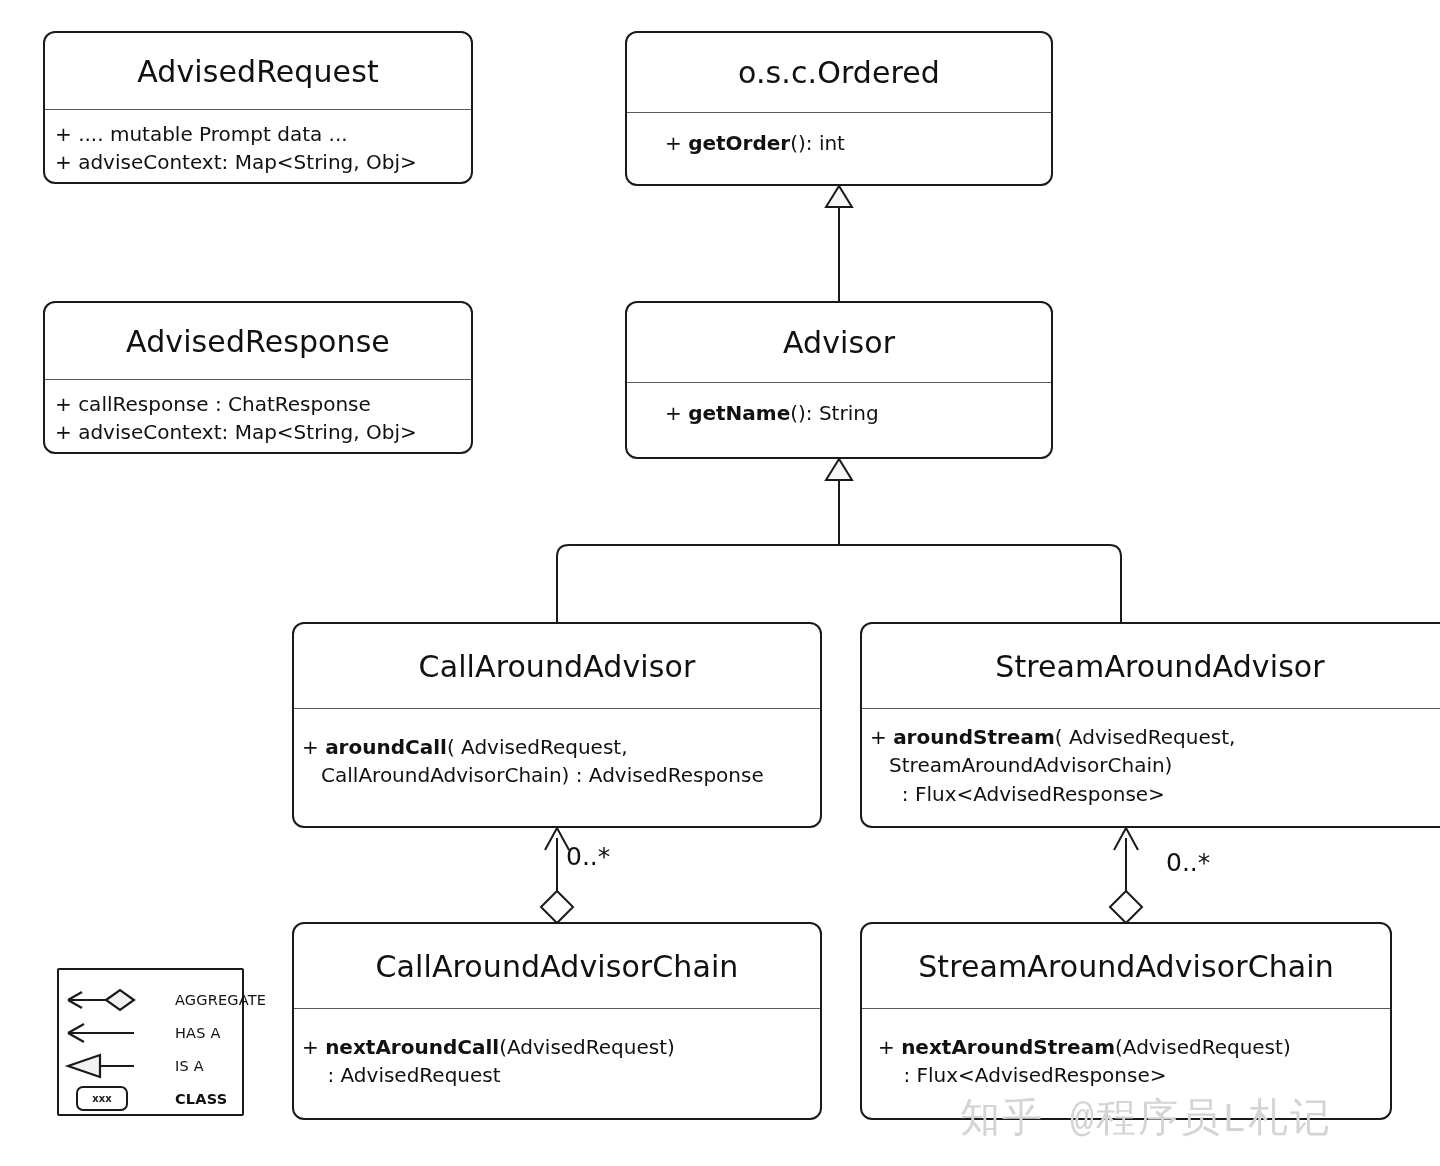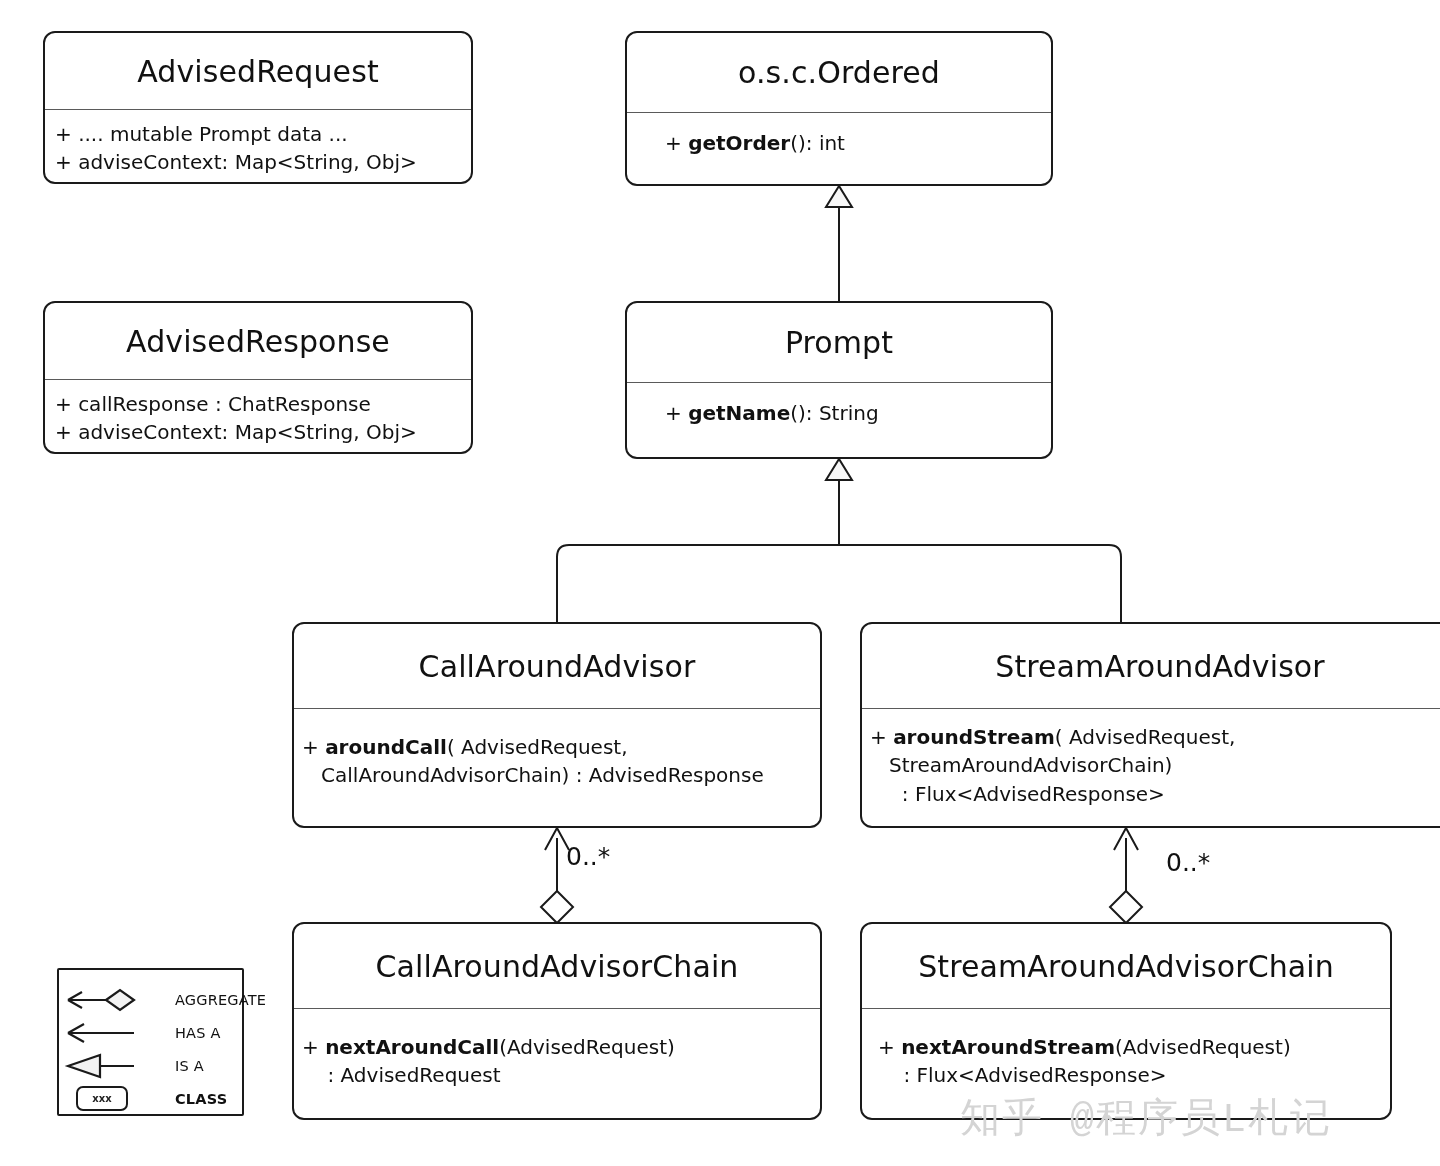--- a/index.html
+++ b/index.html
@@ -193,21 +193,21 @@
 
   <div class="uml-box" id="box-ordered" style="left:625px; top:31px; width:428px; height:155px;">
     <div class="uml-title" style="height:79px; font-size:30px;">o.s.c.Ordered</div>
     <div class="uml-divider"></div>
     <div class="uml-members" style="font-size:20px; padding-left:38px; padding-top:16px;">
       <div class="member-line"><span>+ </span><b>getOrder</b><span>(): int</span></div>
     </div>
   </div>
 
   <div class="uml-box" id="box-advisor" style="left:625px; top:301px; width:428px; height:158px;">
-    <div class="uml-title" style="height:79px; font-size:30px;">Prompt</div>
+    <div class="uml-title" style="height:79px; font-size:30px;">Advisor</div>
     <div class="uml-divider"></div>
     <div class="uml-members" style="font-size:20px; padding-left:38px; padding-top:16px;">
       <div class="member-line"><span>+ </span><b>getName</b><span>(): String</span></div>
     </div>
   </div>
 
   <div class="uml-box" id="box-call-around-advisor" style="left:292px; top:622px; width:530px; height:206px;">
     <div class="uml-title" style="height:84px; font-size:30px;">CallAroundAdvisor</div>
     <div class="uml-divider"></div>
     <div class="uml-members" style="font-size:20px; padding-top:24px; padding-left:8px;">

